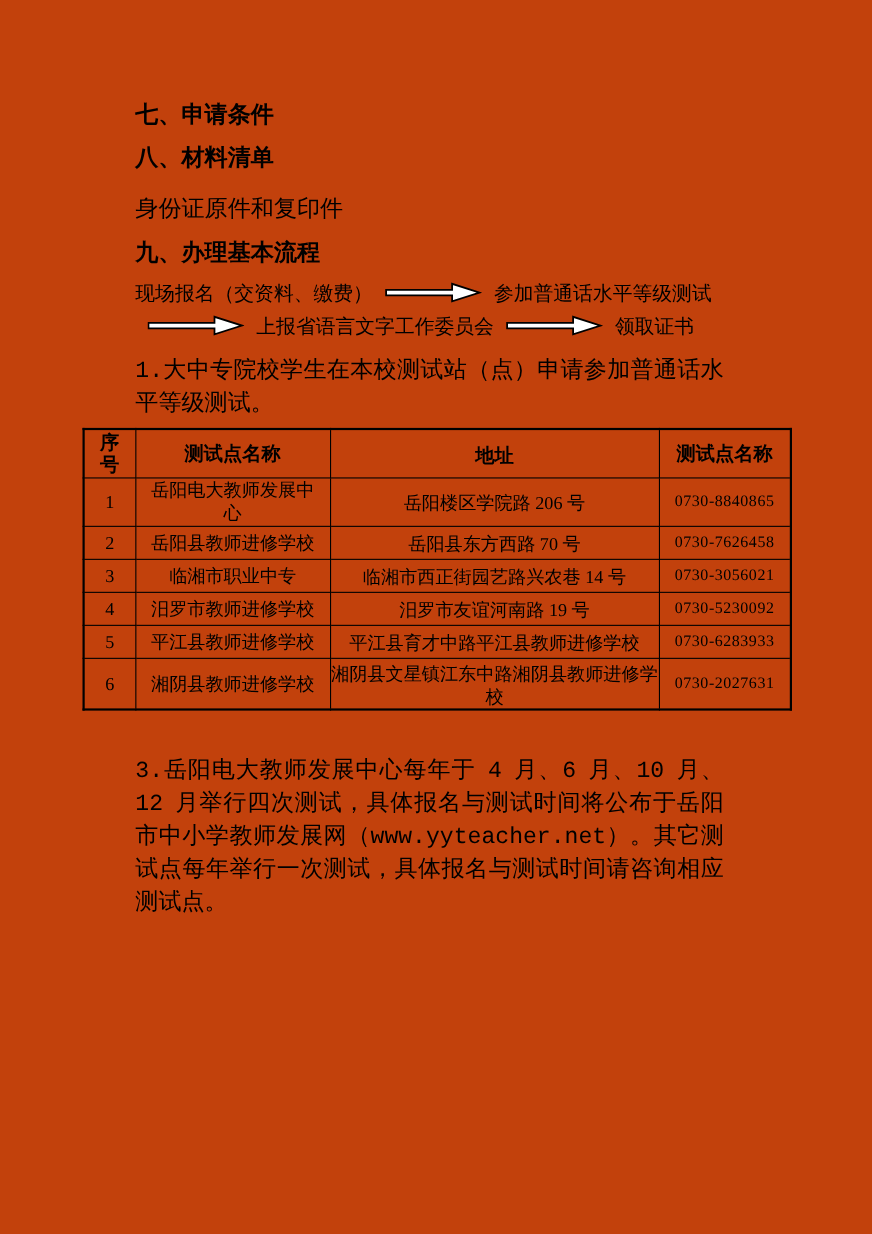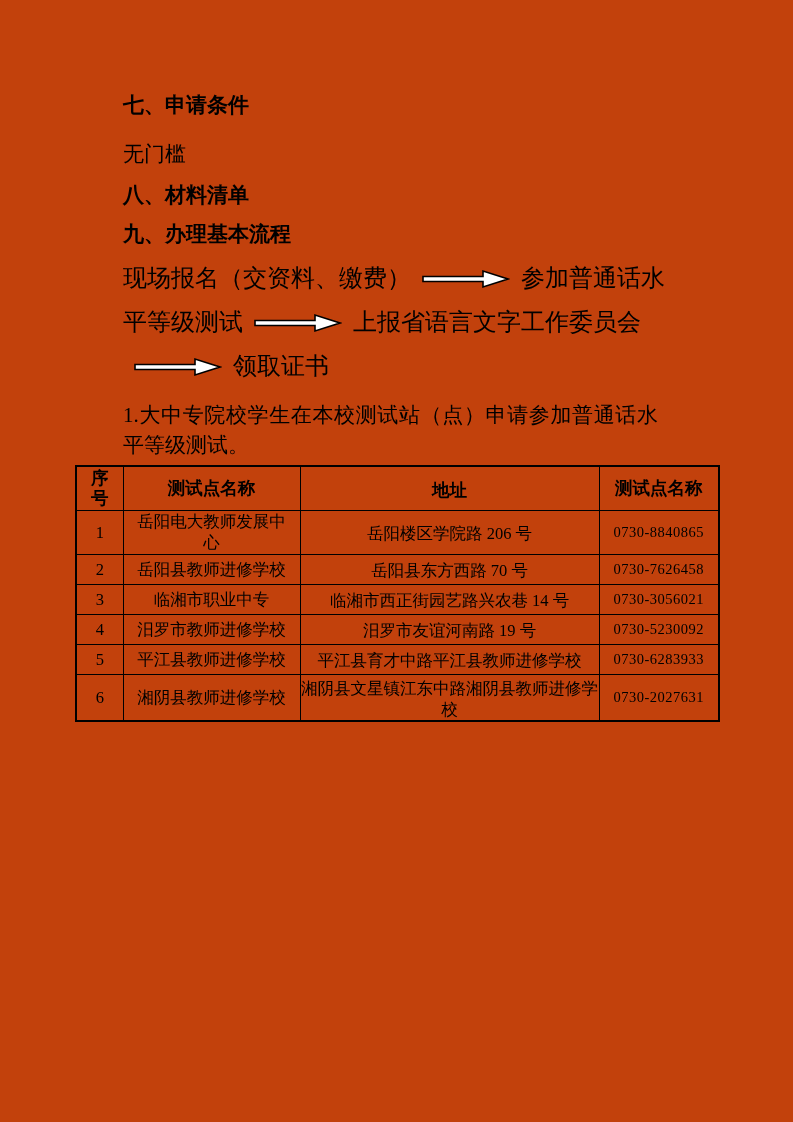--- a/index.html
+++ b/index.html
@@ -29,31 +29,31 @@
   }
   #sec7-heading { margin-top: 0; }
   #sec7-body    { margin-top: 21px; }
   #sec8-heading { margin-top: 13px; }
   #sec8-body    { margin-top: 17px; }
   #sec9-heading { margin-top: 13px; }
   .flow {
     margin-top: 11px;
     width: 552px;
     font-family: "Liberation Serif", serif;
-    font-size: 24px;
-    line-height: 41px;
+    font-size: 18px;
+    line-height: 27px;
   }
   .flow-arrow {
     display: inline-block;
     vertical-align: -3px;
     margin: 0 11px;
   }
   #sec10-heading { margin-top: 3px; }
   .note {
-    font-family: Liberation Serif, serif;
+    font-family: Liberation Mono, monospace;
     font-size: 21px;
     line-height: 30px;
     width: 535px;
     text-align: justify;
     word-spacing: -2px;
   }
   #note-1 { margin-top: 10px; }
   #note-2 { margin-top: 11px; }
   #note-3 { margin-top: 41px; }
   .table-wrap { margin-top: 5px; margin-left: -48px; }
@@ -91,23 +91,23 @@
   tr.r-short { height: 30px; }
   tr.r-tall2 { height: 42px; }
 </style>
 </head>
 <body>
 
 <div class="page">
   <div class="content">
 
     <div class="heading" id="sec7-heading">七、申请条件</div>
-    <div class="body-text" id="sec7-body">无门槛</div>
 
     <div class="heading" id="sec8-heading">八、材料清单</div>
+    <div class="body-text" id="sec8-body">身份证原件和复印件</div>
 
     <div class="heading" id="sec9-heading">九、办理基本流程</div>
 
     <div class="flow"><span>现场报名（交资料、缴费）</span><span class="flow-arrow"><svg width="88" height="20" viewBox="0 0 88 20">
             <polygon points="1,7.5 61,7.5 61,2 86,10 61,18 61,12.5 1,12.5" fill="#ffffff" stroke="#000000" stroke-width="1.6"></polygon>
           </svg></span><span>参加普通话水平等级测试</span><span class="flow-arrow"><svg width="88" height="20" viewBox="0 0 88 20">
             <polygon points="1,7.5 61,7.5 61,2 86,10 61,18 61,12.5 1,12.5" fill="#ffffff" stroke="#000000" stroke-width="1.6"></polygon>
           </svg></span><span>上报省语言文字工作委员会</span><span class="flow-arrow"><svg width="88" height="20" viewBox="0 0 88 20">
             <polygon points="1,7.5 61,7.5 61,2 86,10 61,18 61,12.5 1,12.5" fill="#ffffff" stroke="#000000" stroke-width="1.6"></polygon>
           </svg></span><span>领取证书</span></div>
@@ -164,15 +164,16 @@
         <tr class="r-tall2">
           <td class="cell-index">6</td>
           <td class="cell-name">湘阴县教师进修学校</td>
           <td class="cell-address">湘阴县文星镇江东中路湘阴县教师进修学校</td>
           <td class="cell-phone">0730-2027631</td>
         </tr>
       </tbody>
         </table>
     </div>
 
+    <div class="note" id="note-3">3.岳阳电大教师发展中心每年于 4 月、6 月、10 月、12 月举行四次测试，具体报名与测试时间将公布于岳阳市中小学教师发展网（www.yyteacher.net）。其它测试点每年举行一次测试，具体报名与测试时间请咨询相应测试点。</div>
 
   </div>
 </div>
 
 </body></html>

